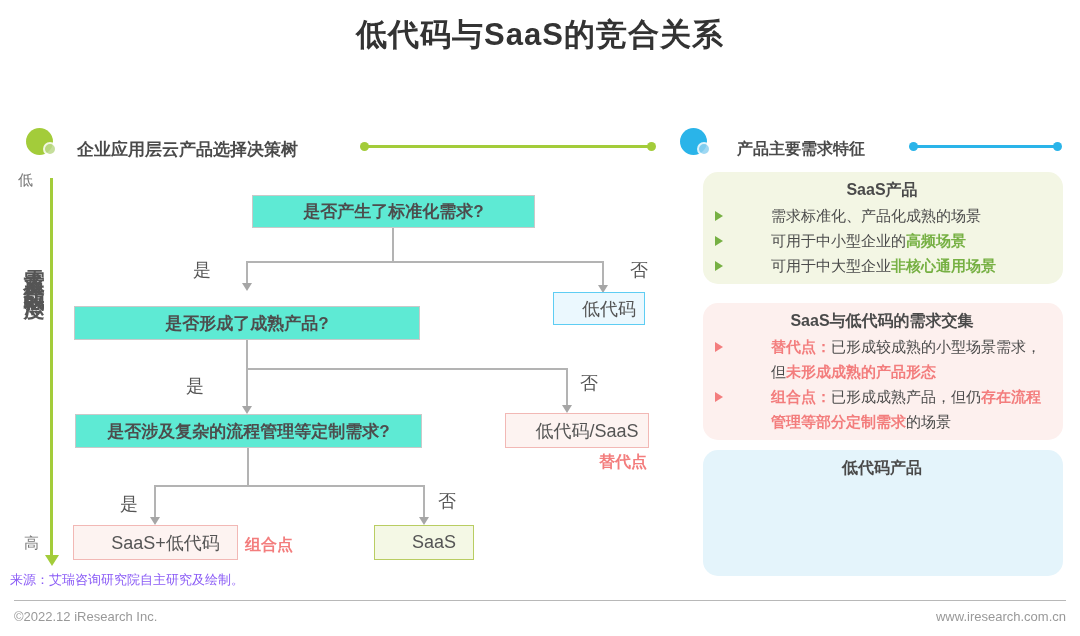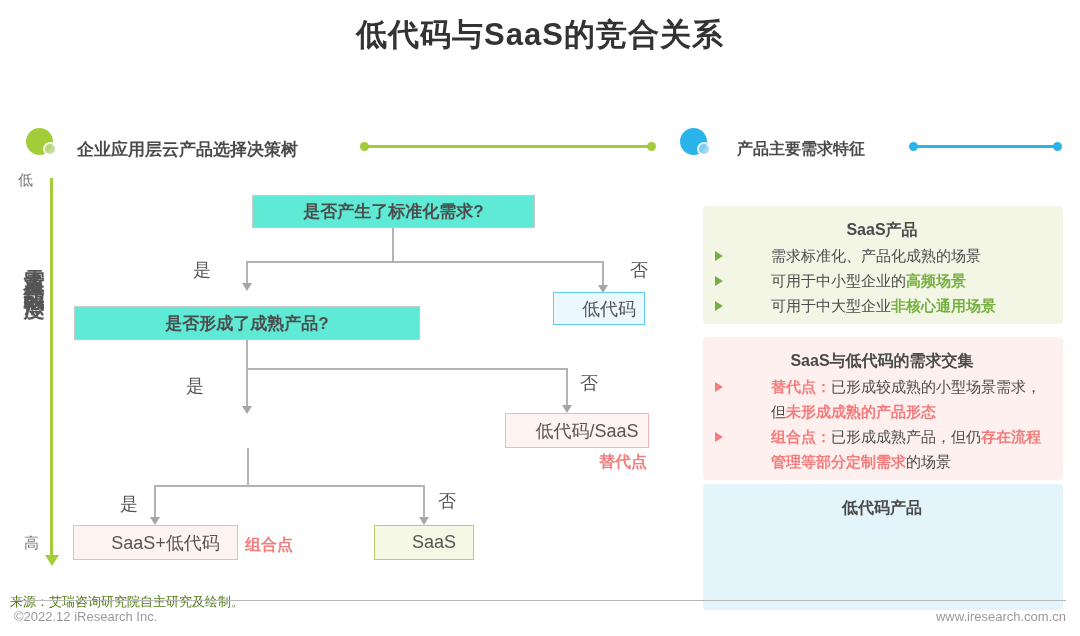--- a/index.html
+++ b/index.html
@@ -48,38 +48,38 @@
   .flow-tag { position:absolute; font-size:16px; font-weight:bold; color:var(--pink); }
   .yn { position:absolute; font-size:18px; color:#555; }
 
   
   .hline, .vline { position:absolute; background:#b3b3b3; }
   .hline { height:1.5px; } .vline { width:1.5px; }
   .arr-down { position:absolute; width:0; height:0;
     border-left:5px solid transparent; border-right:5px solid transparent; border-top:8px solid #a6a6a6; }
 
   
-  .feature-box { position:absolute; left:703px; width:360px; border-radius:4px; padding:12px 12px 6px 10px;margin-top:34px; }
+  .feature-box { position:absolute; left:703px; width:360px; border-radius:15px; padding:6px 12px 6px 10px; }
   .feature-box.theme-green { background:var(--panel_green_bg); }
   .feature-box.theme-pink  { background:var(--panel_pink_bg); }
   .feature-box.theme-blue  { background:var(--panel_blue_bg); }
   .feature-title { text-align:center; font-size:16px; font-weight:bold; color:#4a4a4a; padding:2px 0 2px 0; }
   .feature-list { list-style:none; }
   .feature-list li { display:flex; font-size:15px; line-height:25px; color:#4a4a4a;gap:40px; }
   .feature-list .marker { flex:0 0 auto; width:0; height:0; margin:8px 8px 0 2px;
     border-top:5px solid transparent; border-bottom:5px solid transparent; border-left:8px solid currentColor; }
   .theme-green .marker { color:var(--green_em); }
   .theme-pink  .marker { color:var(--pink); }
   .theme-blue  .marker { color:var(--blue_em); }
   .theme-green .em { color:var(--green_em); font-weight:bold; }
   .theme-pink  .em { color:var(--pink); font-weight:bold; }
   .theme-blue  .em { color:var(--blue_em); font-weight:bold; }
 
   
-  .source-note { position:absolute; left:10px; top:593px; font-size:13px; color:#4d7c0f; }
+  .source-note { position:absolute; left:10px; top:571px; font-size:13px; color:#8b5cf6; }
   .footer-divider { position:absolute; left:14px; right:14px; top:600px; height:1px; background:#b8b8b8; }
   .footer-left { position:absolute; left:14px; top:609px; font-size:13px; color:#999; }
   .footer-right { position:absolute; right:14px; top:609px; font-size:13px; color:#999; }
 </style>
 </head>
 <body>
 
 <div class="canvas">
 
   <div class="page-title">低代码与SaaS的竞合关系</div>
@@ -119,20 +119,21 @@
 
   <div class="vline" style="left:247px;top:448px;height:38px;"></div>
   <div class="hline" style="left:155px;top:485px;width:270px;"></div>
   <div class="vline" style="left:154px;top:485px;height:32px;"></div>
   <div class="arr-down" style="left:150px;top:517px;"></div>
   <div class="vline" style="left:423px;top:485px;height:32px;"></div>
   <div class="arr-down" style="left:419px;top:517px;"></div>
 
   <div class="qbox" style="left:252px;top:195px;width:283px;height:33px;">是否产生了标准化需求?</div>
   <div class="qbox" style="left:74px;top:290px;width:346px;height:34px;margin-top:16px;">是否形成了成熟产品?</div>
+  <div class="qbox" style="left:75px;top:414px;width:347px;height:34px;">是否涉及复杂的流程管理等定制需求?</div>
 
   <div class="rbox blue-r" style="left:553px;top:292px;width:92px;height:33px;">低代码</div>
   <div class="rbox pink-r" style="left:505px;top:413px;width:144px;height:35px;">低代码/SaaS</div>
   <div class="rbox pink-r" style="left:73px;top:525px;width:165px;height:35px;">SaaS+低代码</div>
   <div class="rbox green-r" style="left:374px;top:525px;width:100px;height:35px;">SaaS</div>
 
   <div class="flow-tag" style="left:483px;top:452px;width:164px;text-align:right;">替代点</div>
   <div class="flow-tag" style="left:245px;top:535px;">组合点</div>
 
   <span class="yn" style="left:193px;top:258px;">是</span>

